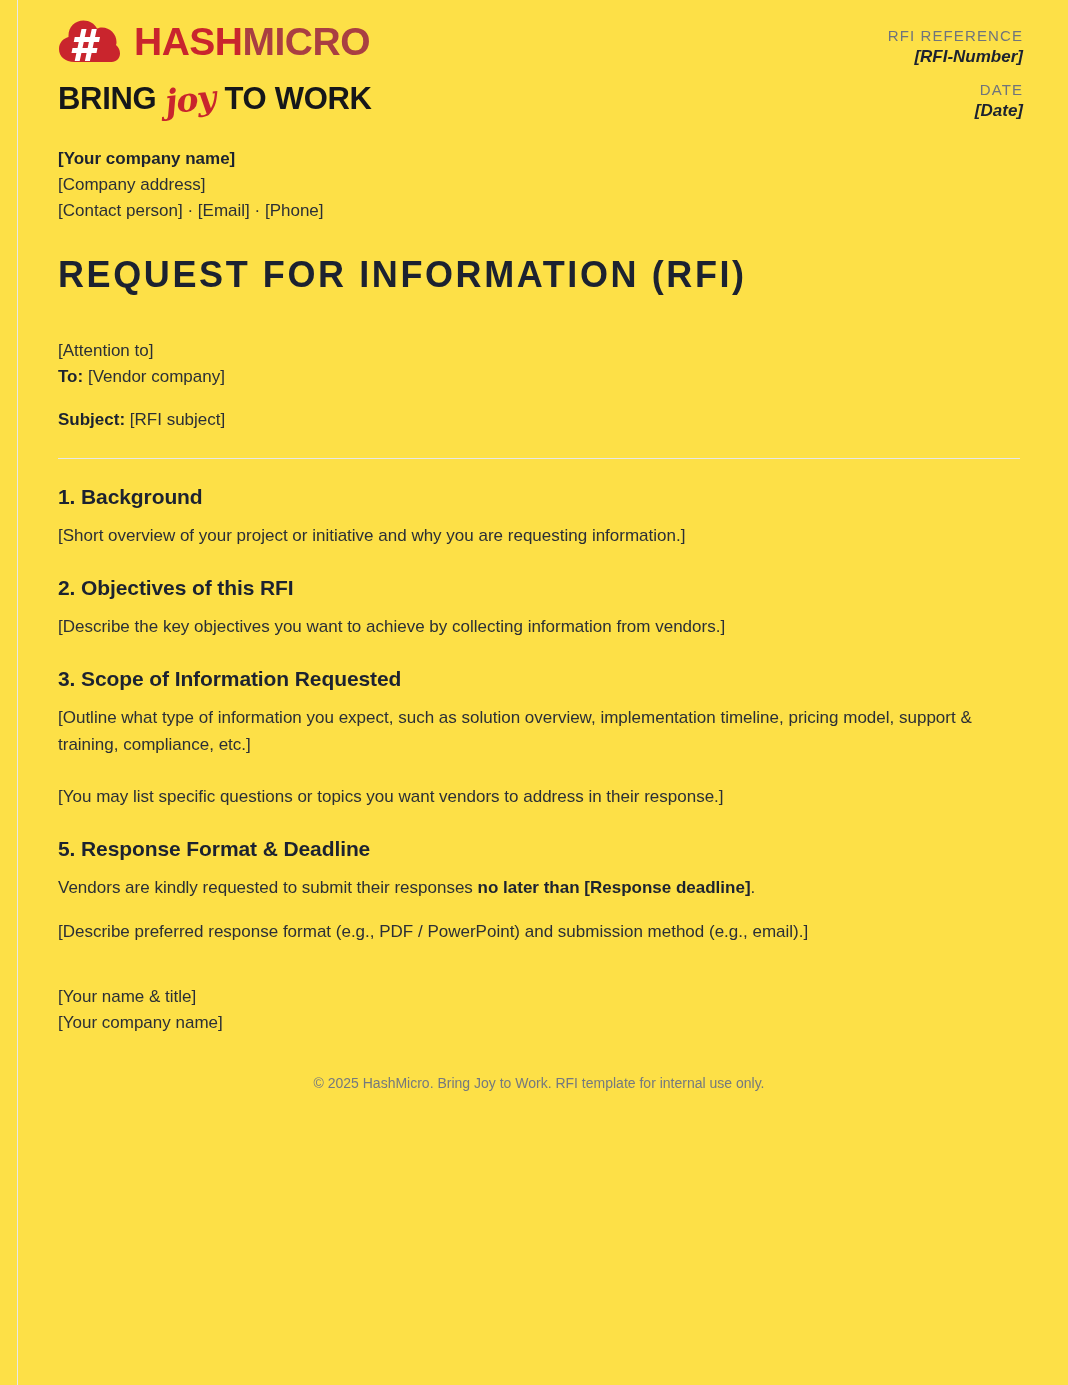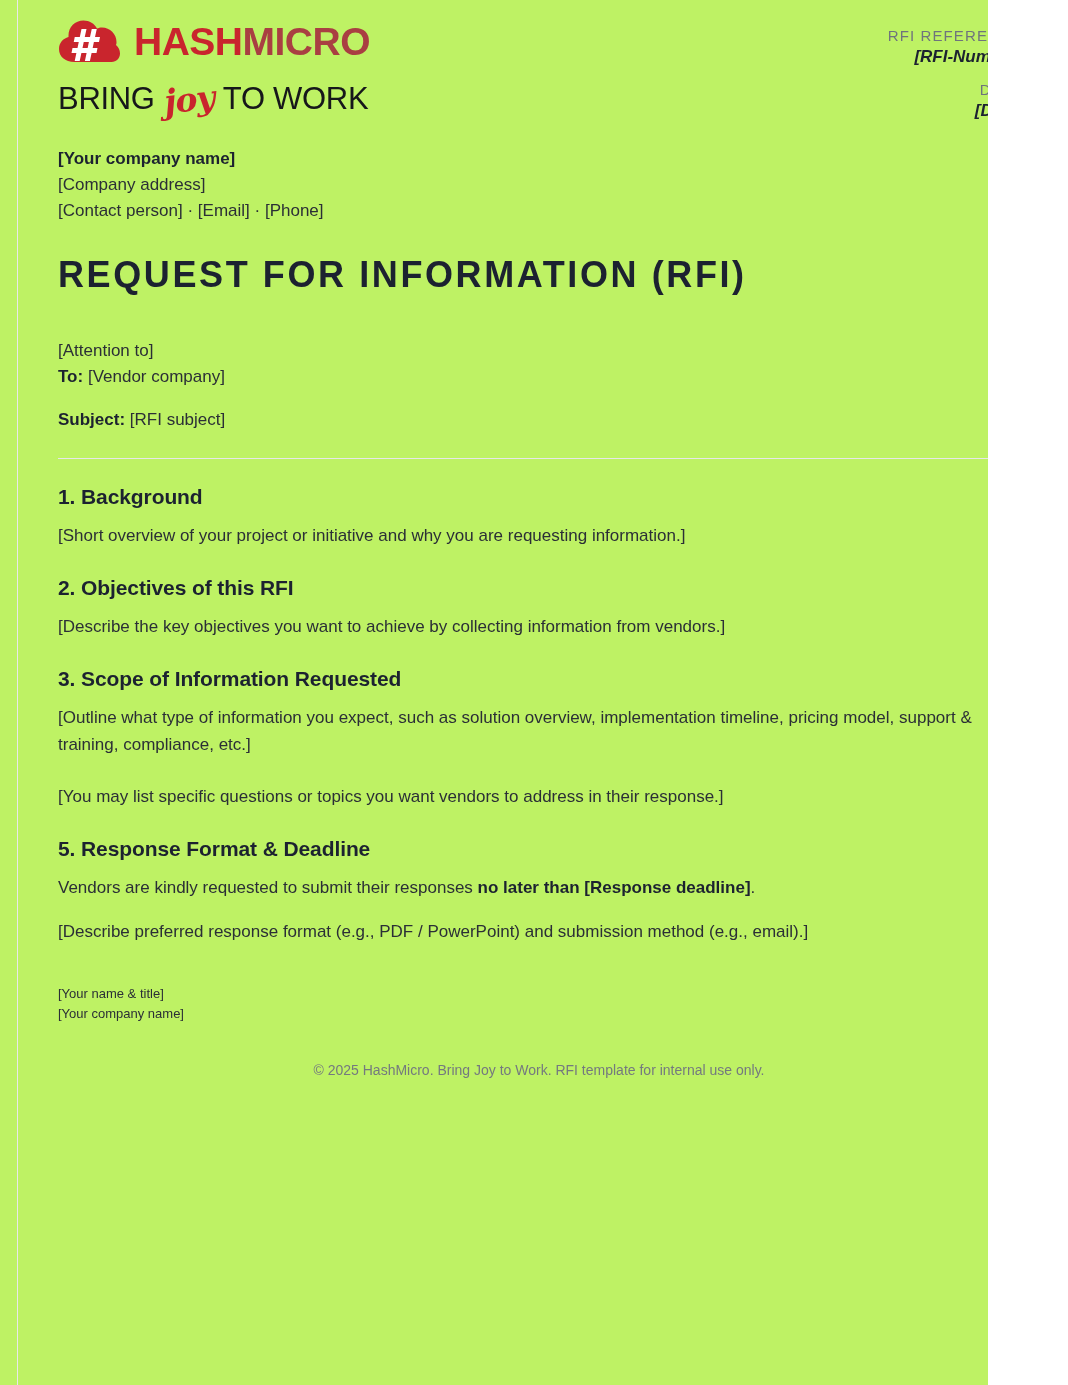--- a/index.html
+++ b/index.html
@@ -10,23 +10,23 @@
     width: 1068px;
     height: 1385px;
     background: #ffffff;
     font-family: "Liberation Sans", "DejaVu Sans", sans-serif;
     color: #2b2f36;
     -webkit-font-smoothing: antialiased;
   }
 
   .page {
     position: relative;
-    width: 988px;
+    width: 1068px;
     height: 1385px;
-    background: #bef264;
+    background: #fde047;
     box-sizing: border-box;
     padding: 4px;
     overflow: hidden;
   }
 
   
   .page-edge {
     position: absolute;
     left: 17px;
     top: 0;
@@ -78,21 +78,21 @@
   .tagline-row {
     display: flex;
     align-items: baseline;
     gap: 0px;
     margin-top: 14px;
     margin-left: 0px;
     white-space: nowrap;
   }
   .tagline-word {
     font-size: 31px;
-    font-weight: normal;
+    font-weight: bold;
     color: #16171a;
     letter-spacing: -0.3px;
   }
   .tagline-joy {
     font-family: "DejaVu Serif", "Liberation Serif", serif;
     font-style: italic;
     font-weight: bold;
     font-size: 33px;
     color: #c9252d;
     margin: 0 9px;
@@ -186,21 +186,21 @@
     font-size: 17px;
     line-height: 1.58;
     color: #2b2f36;
     margin: 0;
     max-width: 930px;
   }
   .closing p.sincerely { margin-top: 24px; }
 
   .signature {
     margin-top: 38px;
-    font-size: 13px;
+    font-size: 17px;
     line-height: 1.55;
     color: #2b2f36;
   }
 
   .footer {
     margin-top: 38px;
     text-align: center;
     font-size: 14px;
     color: #74797f;
     width: 962px;

